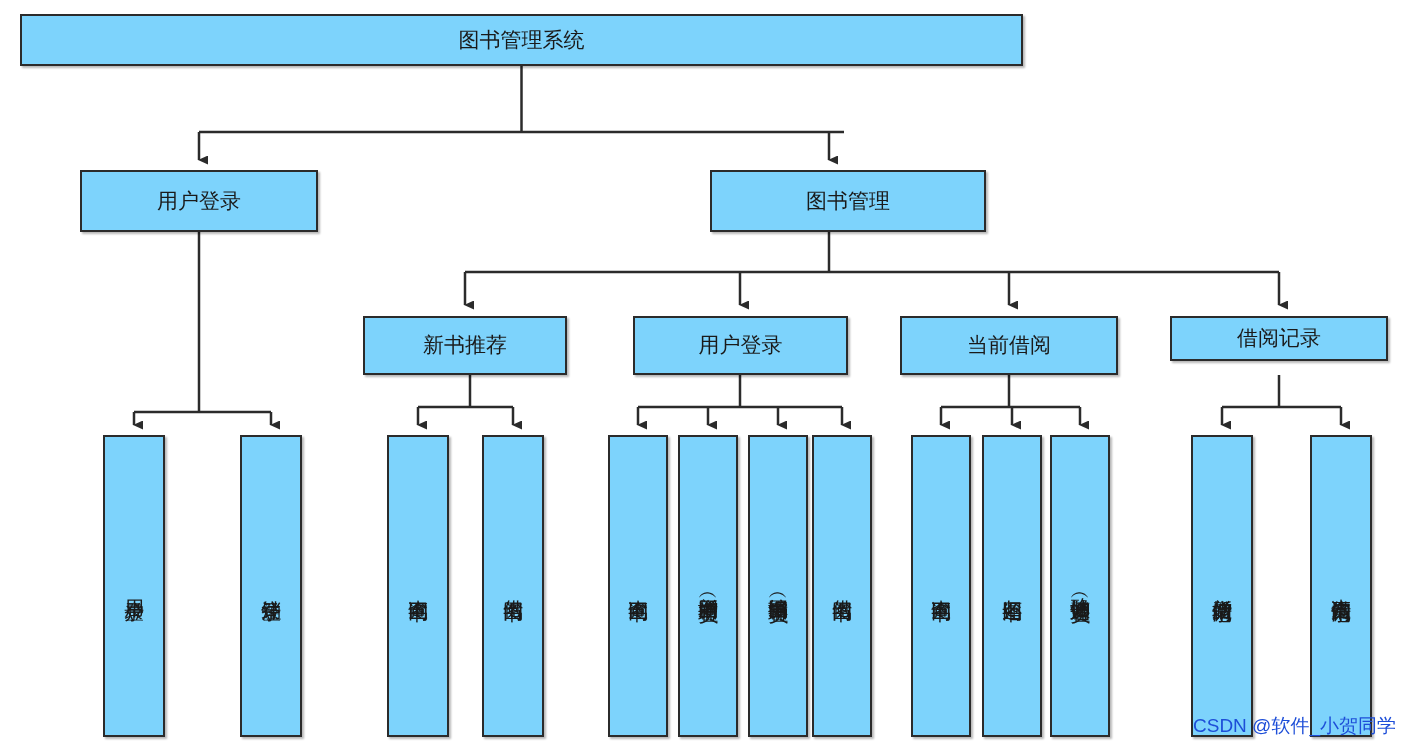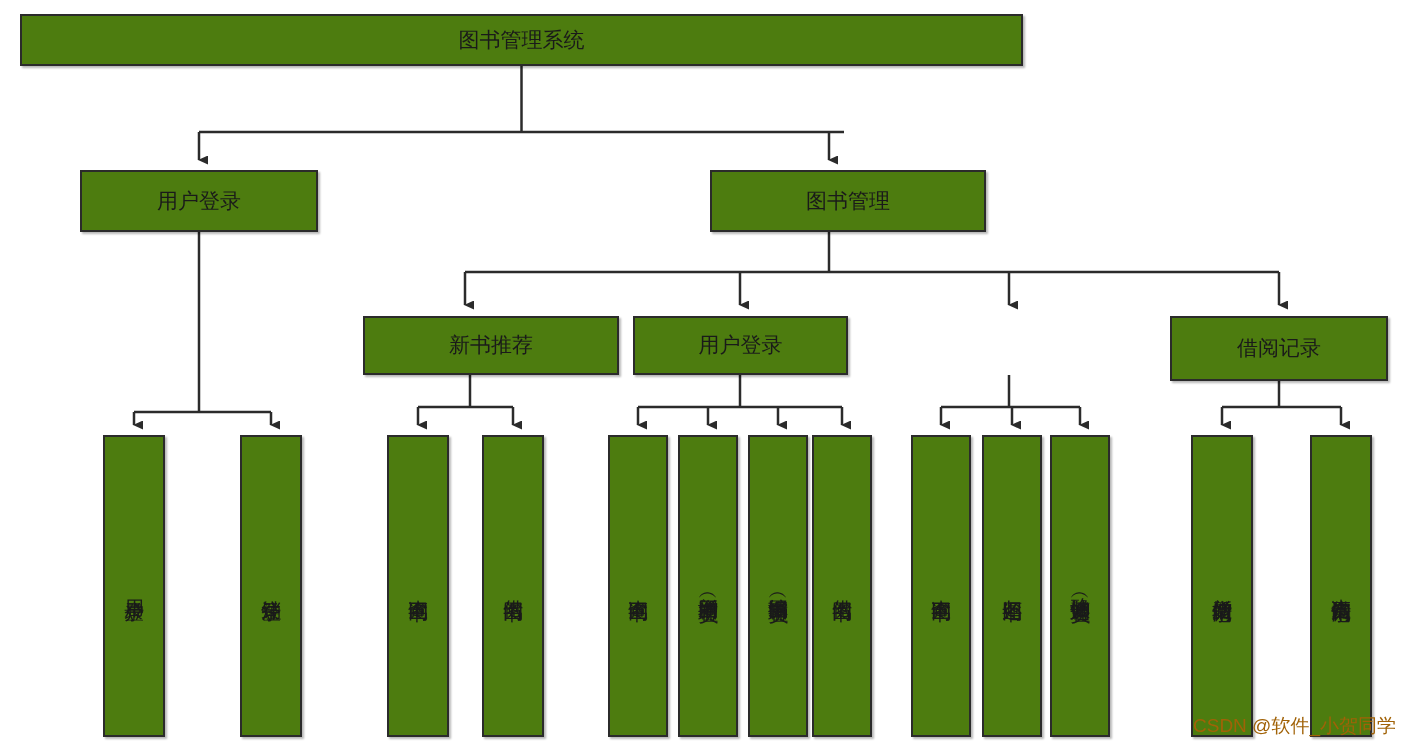--- a/index.html
+++ b/index.html
@@ -22,21 +22,21 @@
   svg.diagram-canvas {
     position: absolute;
     left: 0;
     top: 0;
     width: 1405px;
     height: 747px;
     display: block;
   }
   .node-box {
     position: absolute;
-    background: #4d7c0f;
+    background: #7dd3fc;
     border: 2px solid #2b2b2b;
     box-sizing: border-box;
     box-shadow: 2px 2px 2px rgba(0,0,0,0.28);
     display: flex;
     align-items: center;
     justify-content: center;
     overflow: hidden;
   }
   .node-label {
     color: #1a1a1a;
@@ -50,21 +50,21 @@
     writing-mode: vertical-rl;
     text-orientation: upright;
     font-size: 20px;
     line-height: 1.28;
     letter-spacing: 1px;
     white-space: normal;
     max-height: 100%;
   }
   .watermark {
     position: absolute;
-    color: #a16207;
+    color: #1d4ed8;
     font-size: 19px;
     white-space: nowrap;
     pointer-events: none;
     font-family: "Liberation Sans", "DejaVu Sans", sans-serif;
   }
 </style>
 </head>
 <body>
 
 <div id="diagram-root">
@@ -123,27 +123,30 @@
     <span class="node-label">图书管理系统</span>
   </div>
 
   <div class="node-box" style="left:80px; top:170px; width:238px; height:62px;">
     <span class="node-label">用户登录</span>
   </div>
   <div class="node-box" style="left:710px; top:170px; width:276px; height:62px;">
     <span class="node-label">图书管理</span>
   </div>
 
-  <div class="node-box" style="left:363px; top:316px; width:256px; height:59px;">
+  <div class="node-box" style="left:363px; top:316px; width:204px; height:59px;">
     <span class="node-label">新书推荐</span>
   </div>
   <div class="node-box" style="left:633px; top:316px; width:215px; height:59px;">
     <span class="node-label">用户登录</span>
   </div>
-  <div class="node-box" style="left:1170px; top:316px; width:218px; height:65px;">
+  <div class="node-box" style="left:900px; top:316px; width:218px; height:59px;">
+    <span class="node-label">当前借阅</span>
+  </div>
+  <div class="node-box" style="left:1170px; top:316px; width:218px; height:45px;">
     <span class="node-label">借阅记录</span>
   </div>
 
   <div class="node-box vertical" style="left:103px; top:435px; width:62px; height:302px;">
     <span class="node-label">用户登录</span>
   </div>
   <div class="node-box vertical" style="left:240px; top:435px; width:62px; height:302px;">
     <span class="node-label">注销登录</span>
   </div>
 

